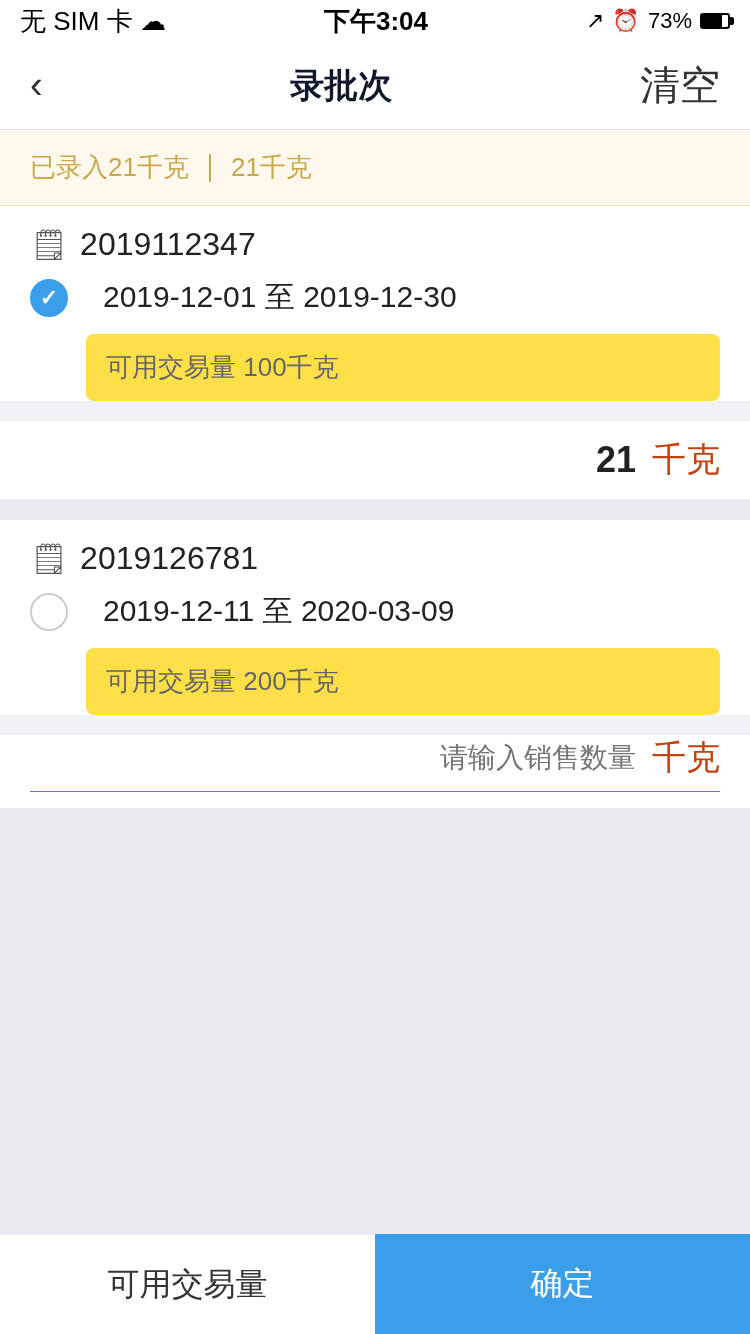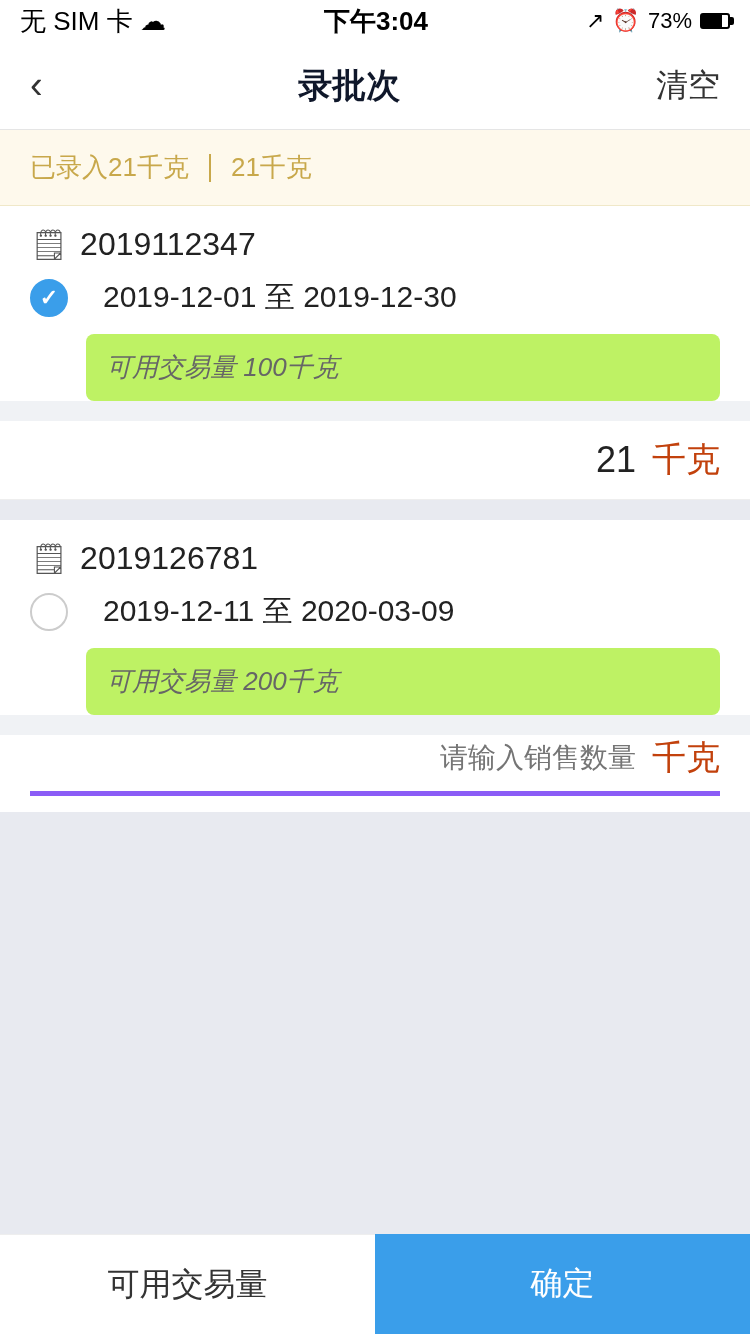--- a/index.html
+++ b/index.html
@@ -58,21 +58,21 @@
       font-size: 38px;
       color: #333;
       cursor: pointer;
     }
     .nav-title {
       font-size: 34px;
       font-weight: 600;
       color: #0f172a;
     }
     .nav-clear {
-      font-size: 32px;
+      font-size: 40px;
       color: #333;
       cursor: pointer;
       text-align: center;
     }
 
     
     .info-bar {
       width: 750px;
       background: #fef9ec;
       padding: 20px 30px;
@@ -137,62 +137,61 @@
       content: '✓';
       color: #fff;
       font-size: 22px;
       font-weight: bold;
     }
     .batch-date {
       font-size: 30px;
       color: #222;
     }
     .batch-info-box {
-      background: #bef264;
+      background: #fde047;
       border-radius: 8px;
       padding: 16px 20px;
       margin-left: 56px;
       margin-bottom: 20px;
-      font-style: italic;
     }
     .batch-info-text {
       font-size: 26px;
       color: #666;
     }
 
     
     .quantity-row {
       background: #fff;
       padding: 16px 30px;
       display: flex;
       align-items: center;
       justify-content: flex-end;
       gap: 16px;
       border-bottom: 1px solid #eee;
     }
     .quantity-value {
       font-size: 36px;
       color: #222;
-      font-weight: 400;
+      font-weight: 700;
     }
     .quantity-unit {
       font-size: 34px;
       color: #c2410c;
     }
     .quantity-input {
       font-size: 28px;
       color: #bbb;
       border: none;
       background: transparent;
       text-align: right;
       outline: none;
       flex: 1;
     }
     .input-underline {
-      border-bottom: 5px solid #8b5cf6;
+      border-bottom: 1px solid #8b5cf6;
       padding-bottom: 10px;
       width: 100%;
       display: flex;
       align-items: center;
       justify-content: flex-end;
       gap: 16px;
     }
 
     
     .section-sep {

